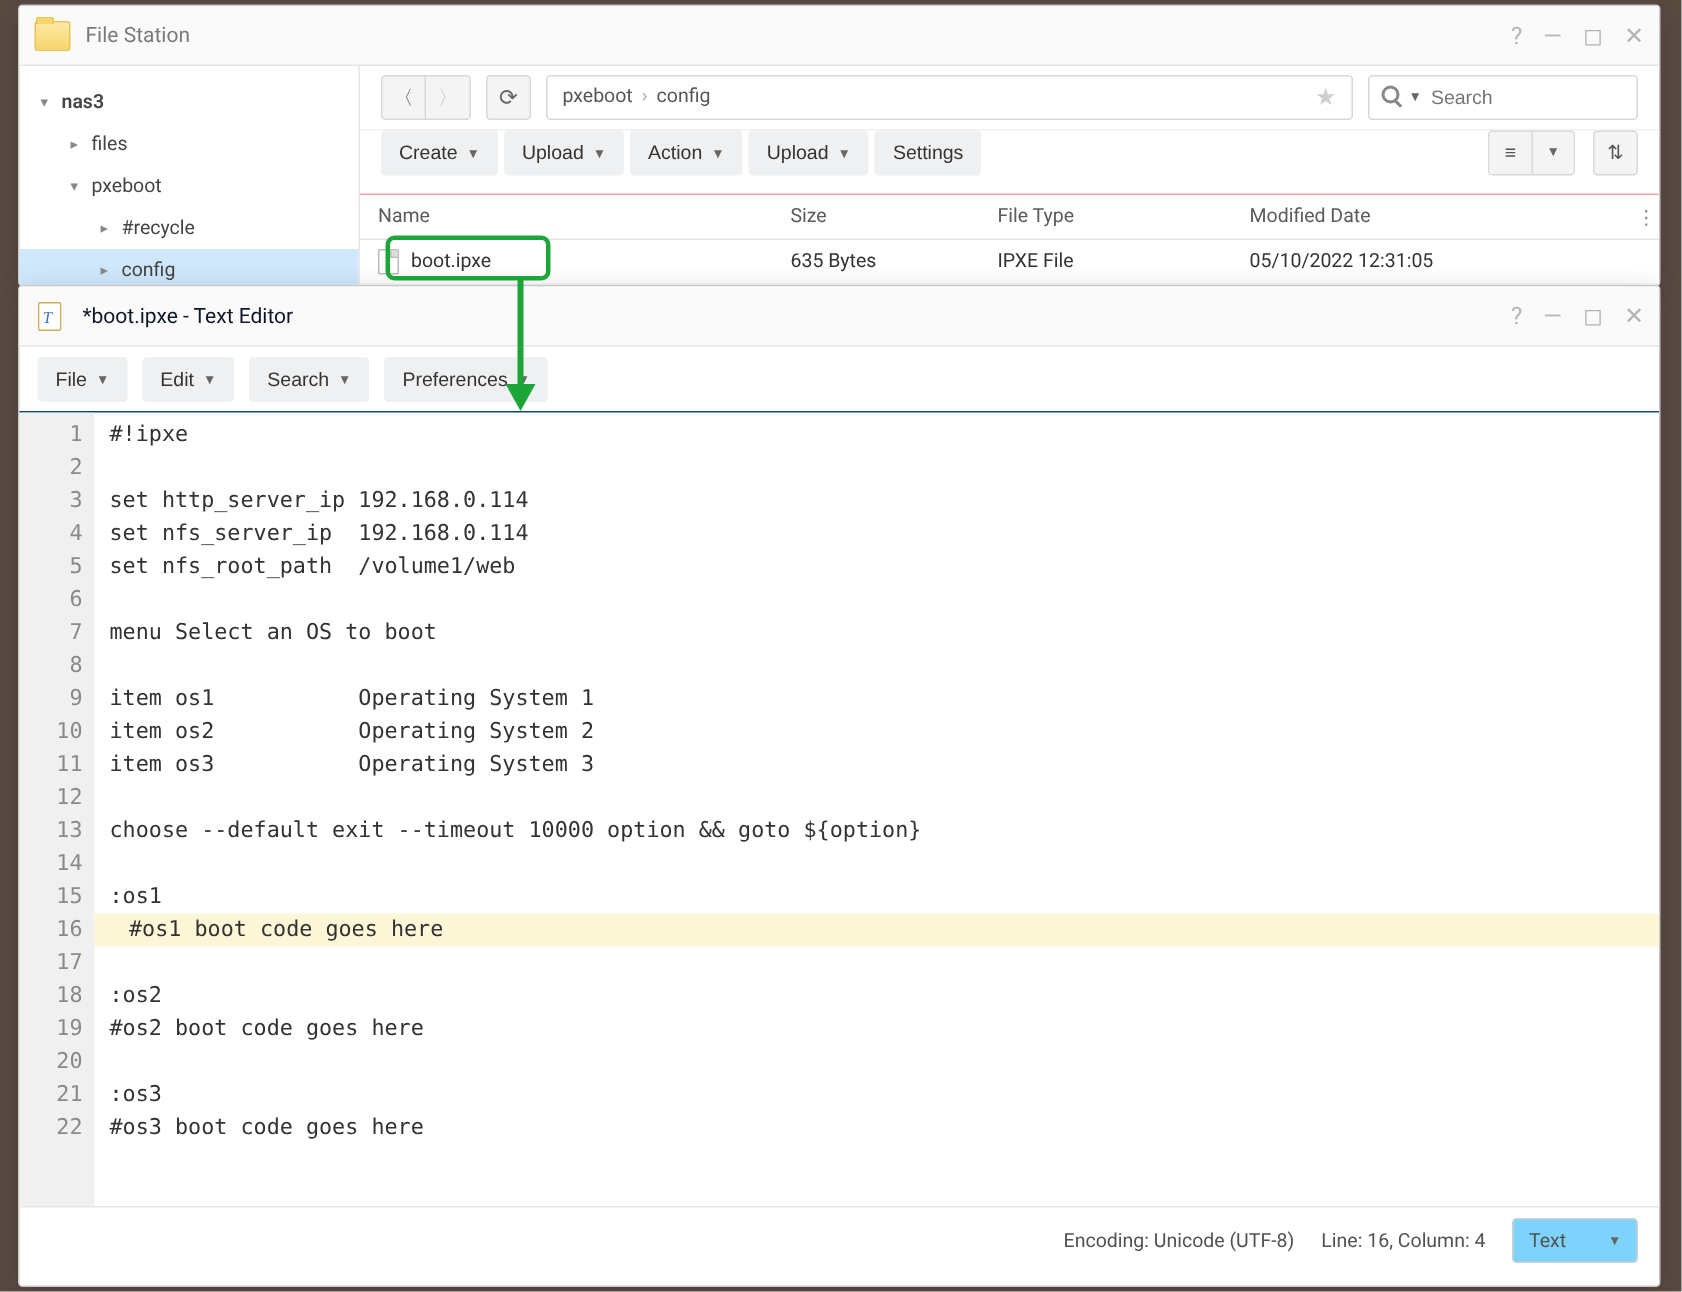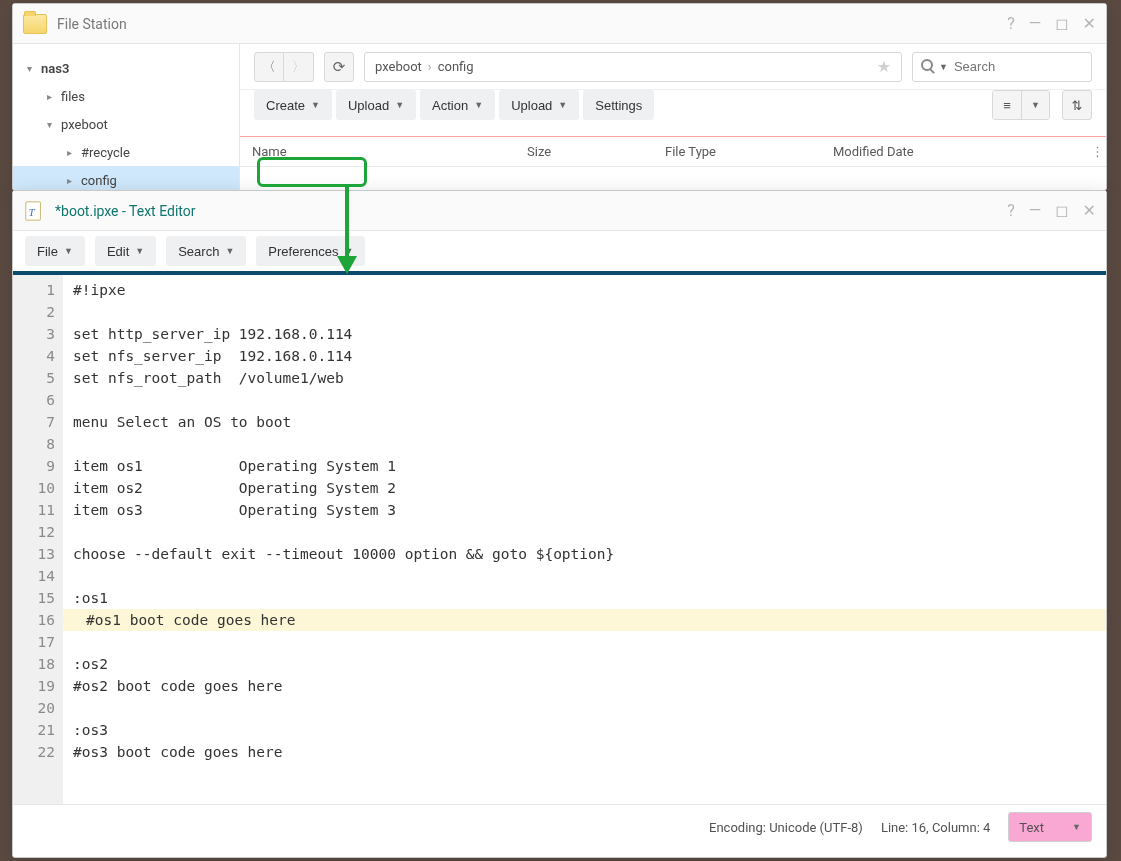--- a/index.html
+++ b/index.html
@@ -54,29 +54,29 @@
 .file-icon { width:14px; height:17px; border:1px solid #bbb; border-radius:1px; display:inline-block; margin-right:8px; vertical-align:middle; position:relative; background:#fff;}
 .file-icon::after { content:""; position:absolute; top:0; right:0; width:4px; height:4px; background:#ddd; border-left:1px solid #bbb; border-bottom:1px solid #bbb;}
 .highlight-box { position:absolute; border:3px solid #1ea53a; border-radius:6px; left:257px; top:157px; width:110px; height:30px; pointer-events:none; z-index:5;}
 .arrow-svg { position:absolute; left:332px; top:186px; z-index:5; pointer-events:none;}
 
 
 .te-window { left: 12px; top: 190px; width: 1095px; height: 668px; }
 .te-titlebar { height: 40px; display: flex; align-items: center; padding: 0 10px; background:#fafafa; border-bottom: 1px solid #e6e6e6;}
 .te-icon { width:22px; height:24px; margin-right:10px; display:inline-flex; align-items:center; justify-content:center;}
 .te-icon svg { width:22px; height:24px; }
-.te-title { color:#0f766e; font-size:14px; flex:1;}
-.te-menubar { height: 44px; display: flex; align-items: center; gap: 10px; padding: 0 12px; border-bottom:4px solid #0c4a6e;}
+.te-title { color:#0f172a; font-size:14px; flex:1;}
+.te-menubar { height: 44px; display: flex; align-items: center; gap: 10px; padding: 0 12px; border-bottom:1px solid #0c4a6e;}
 .te-body { height: 530px; display: flex; overflow:hidden; border-bottom:1px solid #e6e6e6;}
 .gutter { width: 50px; background: #f0f0f0; color: #8a8a8a; text-align: right; padding: 4px 8px 4px 0; font-family: "Consolas", "Menlo", monospace; font-size: 14.5px; line-height: 22px; user-select:none;}
 .code { flex:1; padding: 4px 0 4px 10px; font-family: "Consolas", "Menlo", monospace; font-size: 14.5px; line-height: 22px; position:relative; white-space: pre;}
 .code-line { height:22px; }
 .code-line.hl { background: #fdf6d7; margin-left:-10px; padding-left:23px; }
 .te-status { height: 44px; display:flex; align-items:center; justify-content:flex-end; gap: 18px; padding: 0 14px; color:#525252;}
-.te-dd { height:30px; border:1px solid #d0d0d0; border-radius:3px; padding:0 10px; display:inline-flex; align-items:center; gap:28px; cursor:pointer; background:#f9a8d4;}
+.te-dd { height:30px; border:1px solid #d0d0d0; border-radius:3px; padding:0 10px; display:inline-flex; align-items:center; gap:28px; cursor:pointer; background:#7dd3fc;}
 
 .mag { display:inline-block; width:12px; height:12px; border:2px solid #888; border-radius:50%; position:relative;}
 .mag::after { content:""; position:absolute; width:6px; height:2px; background:#888; transform:rotate(45deg); bottom:-3px; right:-4px;}
 .reload-icon { font-size:15px;}
 </style>
 </head>
 <body>
 
 <div class="window fs-window">
   <div class="fs-titlebar">
@@ -161,20 +161,27 @@
         </div>
         <div class="sort-btn">⇅</div>
       </div>
       <div class="fs-table">
         <div class="fs-header-row">
           <div class="col-name">Name</div>
           <div class="col-size">Size</div>
           <div class="col-type">File Type</div>
           <div class="col-date">Modified Date</div>
           <div class="col-menu">⋮</div>
+        </div>
+        <div class="fs-data-row">
+          <div class="col-name"><span class="file-icon"></span><span>boot.ipxe</span></div>
+          <div class="col-size">635 Bytes</div>
+          <div class="col-type">IPXE File</div>
+          <div class="col-date">05/10/2022 12:31:05</div>
+          <div class="col-menu"></div>
         </div>
       </div>
     </div>
   </div>
 </div>
 
 <div class="highlight-box"></div>
 <svg class="arrow-svg" width="30" height="90">
   <line x1="15" y1="0" x2="15" y2="72" stroke="#1ea53a" stroke-width="4"></line>
   <polygon points="15,88 5,70 25,70" fill="#1ea53a"></polygon>

